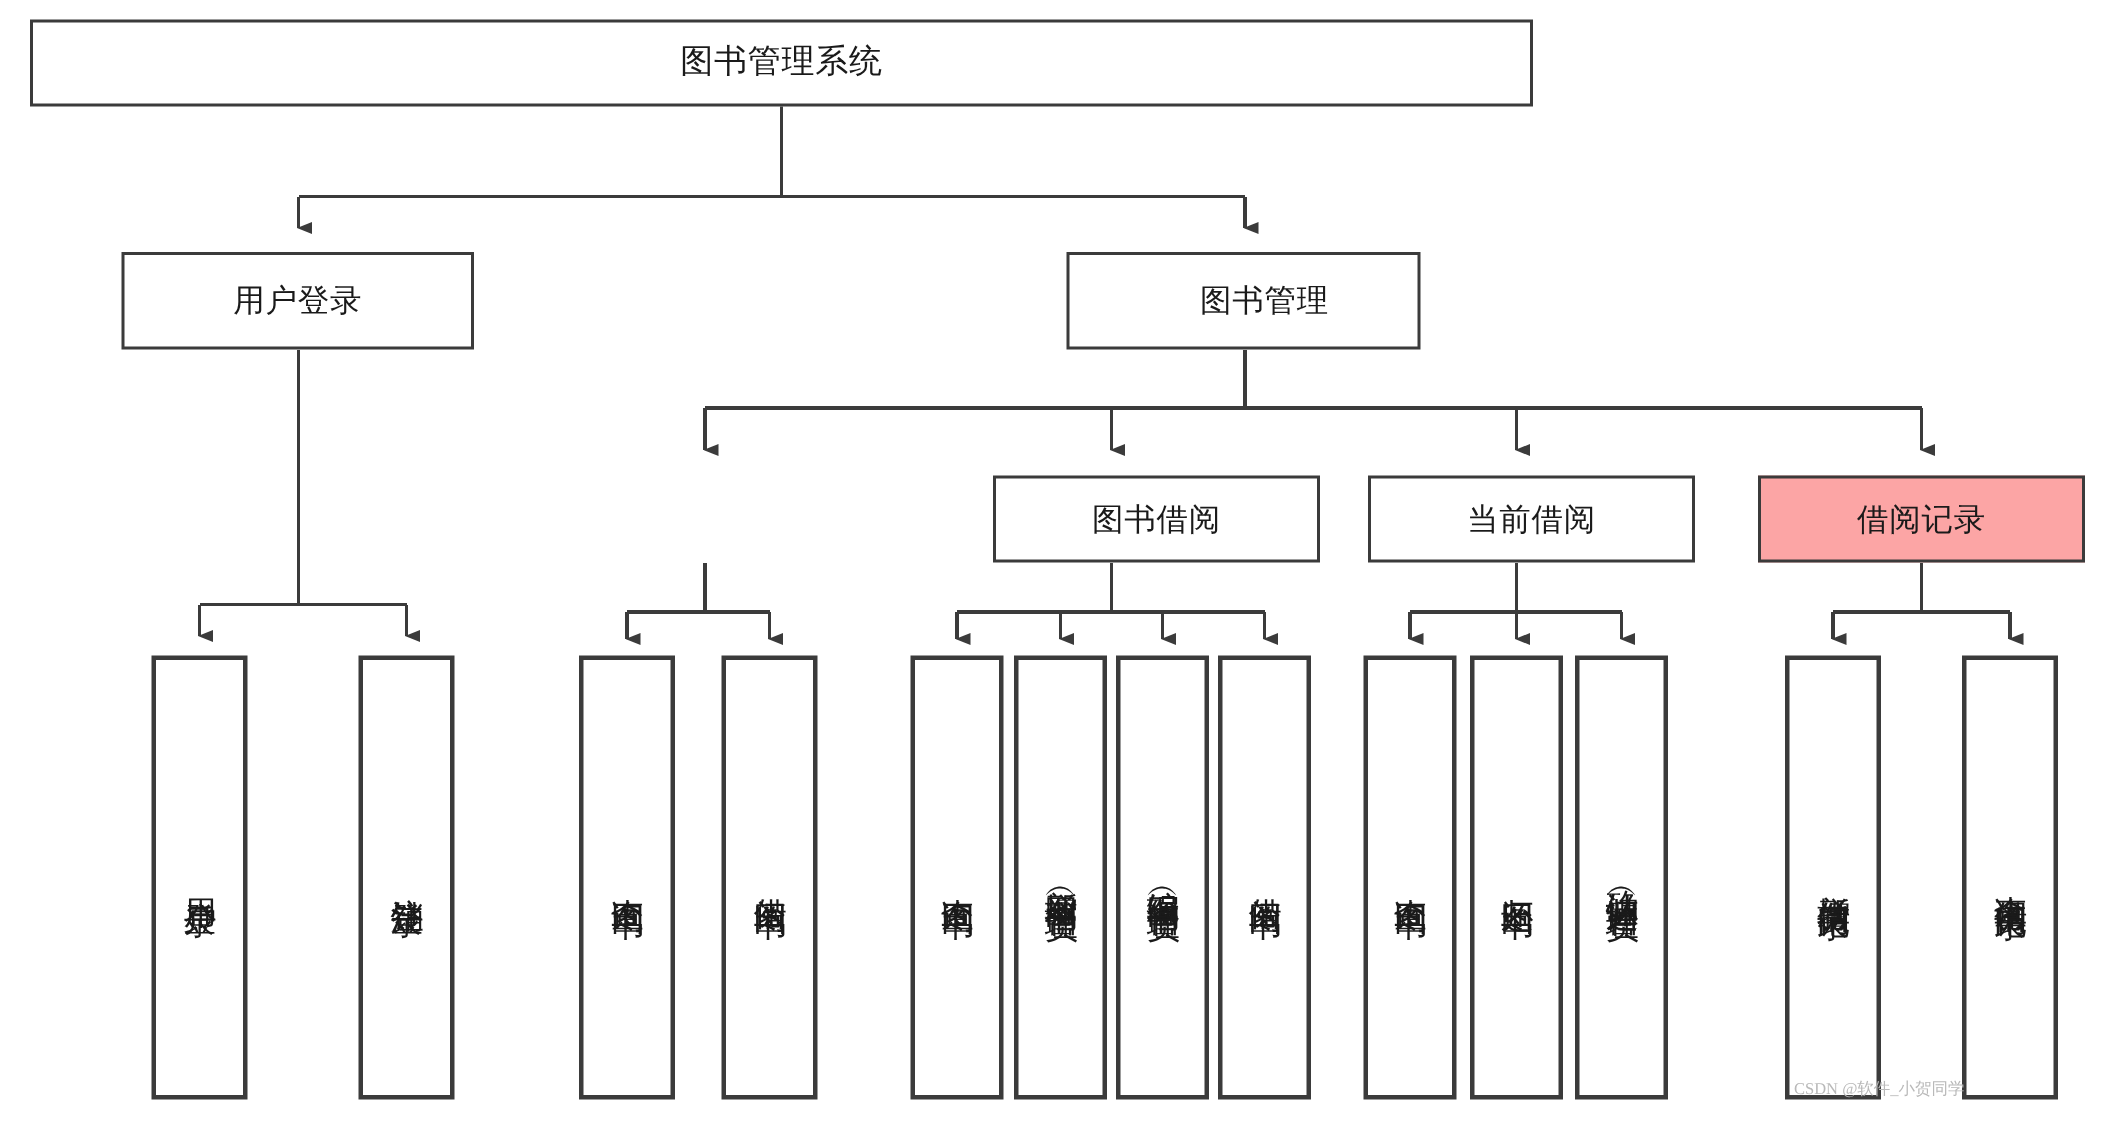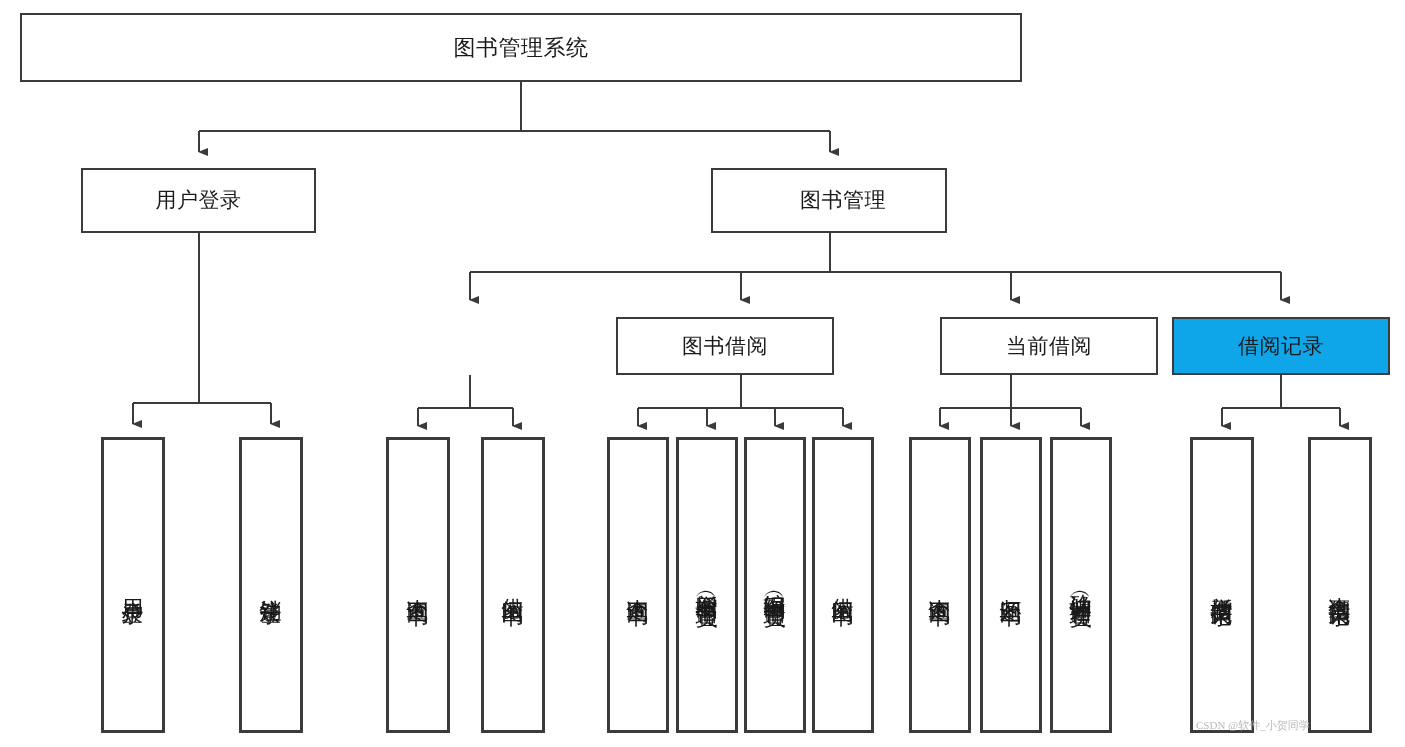--- a/index.html
+++ b/index.html
@@ -119,38 +119,38 @@
       <path d="M1011,408 L1011,426" marker-end="url(#arrow)"></path>
       <path d="M1081,408 L1081,426" marker-end="url(#arrow)"></path>
 
       <path d="M1281,375 L1281,408"></path>
       <path d="M1222,408 L1340,408"></path>
       <path d="M1222,408 L1222,426" marker-end="url(#arrow)"></path>
       <path d="M1340,408 L1340,426" marker-end="url(#arrow)"></path>
     </g>
   </svg>
 
-  <div class="node h-node root" style="left: 20px; top: 13px; width: 1002px; height: 69px; border-color: rgb(59, 59, 59); background: rgb(255, 255, 255); color: rgb(26, 26, 26);">
+  <div class="node h-node root" style="left: 20px; top: 13px; width: 1002px; height: 58px; border-color: rgb(59, 59, 59); background: rgb(255, 255, 255); color: rgb(26, 26, 26);">
     <span class="label">图书管理系统</span>
   </div>
 
   <div class="node h-node" style="left: 81px; top: 168px; width: 235px; height: 65px; border-color: rgb(59, 59, 59); background: rgb(255, 255, 255); color: rgb(26, 26, 26);">
     <span class="label">用户登录</span>
   </div>
   <div class="node h-node" style="left: 711px; top: 168px; width: 236px; height: 65px; border-color: rgb(59, 59, 59); background: rgb(255, 255, 255); color: rgb(26, 26, 26); padding-left: 28px;">
     <span class="label">图书管理</span>
   </div>
 
-  <div class="node h-node" style="left: 616px; top: 317px; width: 218px; height: 58px; border-color: rgb(59, 59, 59); background: rgb(255, 255, 255); color: rgb(26, 26, 26);">
+  <div class="node h-node" style="left: 662px; top: 317px; width: 218px; height: 58px; border-color: rgb(59, 59, 59); background: rgb(255, 255, 255); color: rgb(26, 26, 26);">
     <span class="label">图书借阅</span>
   </div>
-  <div class="node h-node" style="left: 940px; top: 317px; width: 218px; height: 58px; border-color: rgb(59, 59, 59); background: rgb(255, 255, 255); color: rgb(26, 26, 26);">
+  <div class="node h-node" style="left: 912px; top: 317px; width: 218px; height: 58px; border-color: rgb(59, 59, 59); background: rgb(255, 255, 255); color: rgb(26, 26, 26);">
     <span class="label">当前借阅</span>
   </div>
-  <div class="node h-node" style="left: 1172px; top: 317px; width: 218px; height: 58px; border-color: rgb(59, 59, 59); background: #0ea5e9; color: rgb(26, 26, 26);">
+  <div class="node h-node" style="left: 1172px; top: 317px; width: 218px; height: 58px; border-color: rgb(59, 59, 59); background: #fca5a5; color: rgb(26, 26, 26);">
     <span class="label">借阅记录</span>
   </div>
 
   <div class="node v-node" style="left: 101px; top: 437px; width: 64px; height: 296px; border-color: rgb(59, 59, 59); background: rgb(255, 255, 255); color: rgb(26, 26, 26);">
     <span class="label">用户登录</span>
   </div>
   <div class="node v-node" style="left: 239px; top: 437px; width: 64px; height: 296px; border-color: rgb(59, 59, 59); background: rgb(255, 255, 255); color: rgb(26, 26, 26);">
     <span class="label">注销登录</span>
   </div>
   <div class="node v-node" style="left: 386px; top: 437px; width: 64px; height: 296px; border-color: rgb(59, 59, 59); background: rgb(255, 255, 255); color: rgb(26, 26, 26);">

